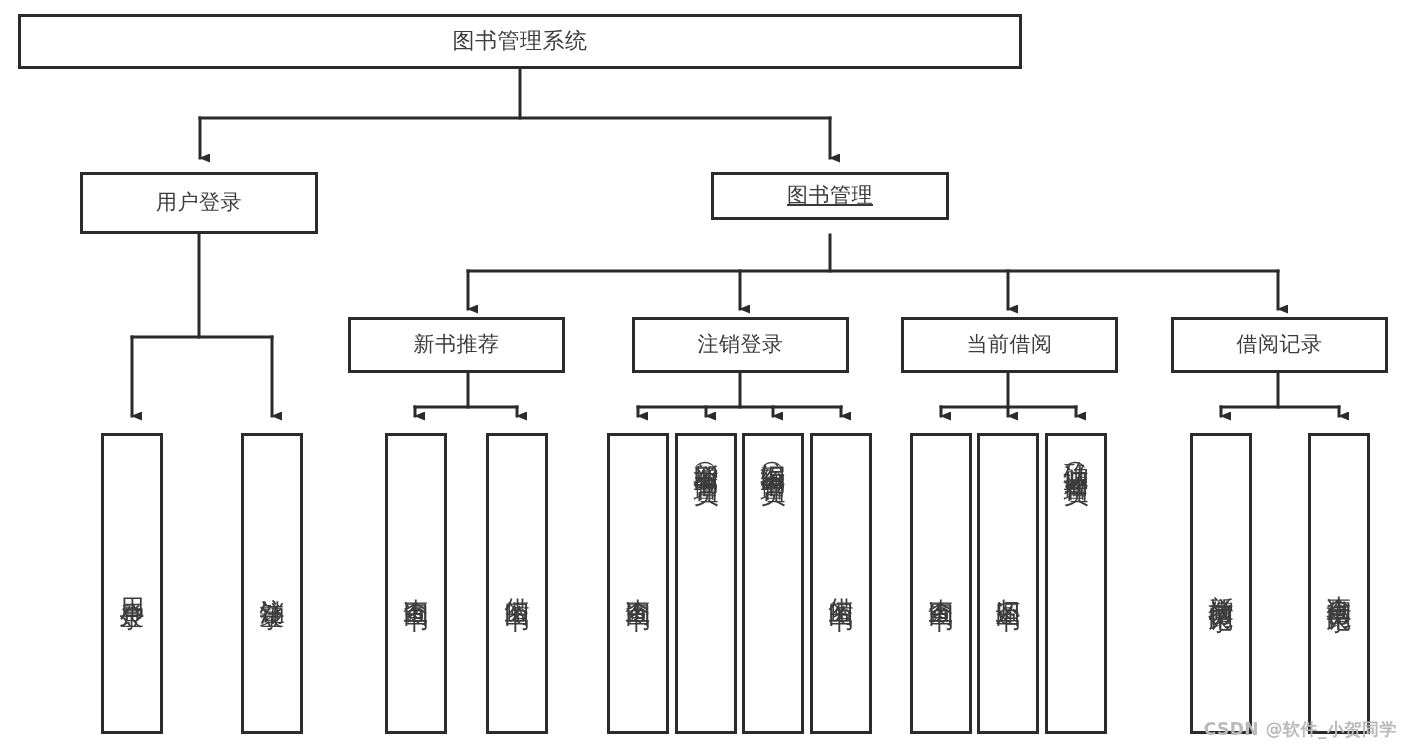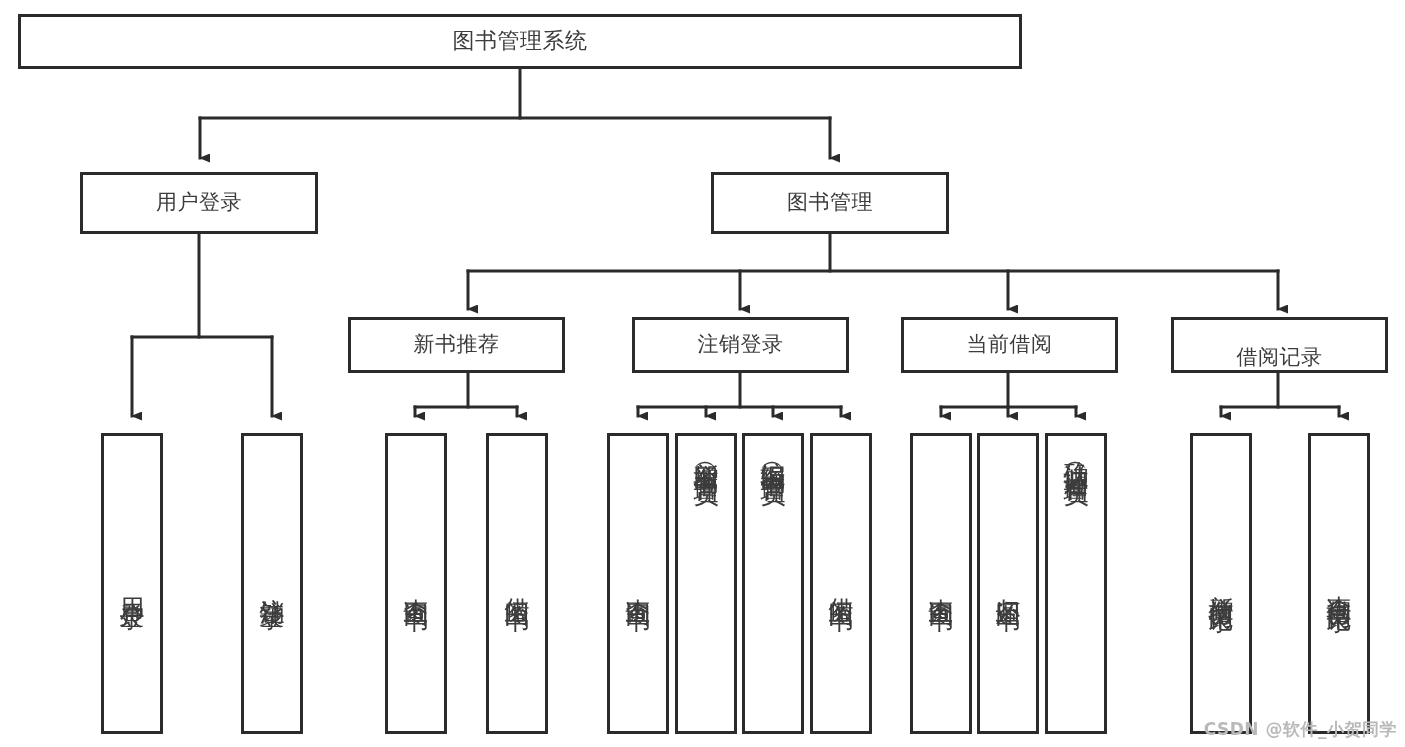--- a/index.html
+++ b/index.html
@@ -138,34 +138,34 @@
     </g>
   </svg>
 
   <div class="node horiz root" style="left:18px; top:14px; width:1004px; height:55px;">
     <span class="label">图书管理系统</span>
   </div>
 
   <div class="node horiz" style="left:80px; top:172px; width:238px; height:62px;">
     <span class="label">用户登录</span>
   </div>
-  <div class="node horiz" style="left:711px; top:172px; width:238px; height:62px;">
+  <div class="node horiz" style="left:711px; top:172px; width:238px; height:48px;text-decoration:underline;">
     <span class="label">图书管理</span>
   </div>
 
   <div class="node horiz" style="left:348px; top:317px; width:217px; height:56px;">
     <span class="label">新书推荐</span>
   </div>
   <div class="node horiz" style="left:632px; top:317px; width:217px; height:56px;">
     <span class="label">注销登录</span>
   </div>
   <div class="node horiz" style="left:901px; top:317px; width:217px; height:56px;">
     <span class="label">当前借阅</span>
   </div>
-  <div class="node horiz" style="left:1171px; top:317px; width:217px; height:56px;align-items:flex-end;">
+  <div class="node horiz" style="left:1171px; top:317px; width:217px; height:56px;">
     <span class="label">借阅记录</span>
   </div>
 
   <div class="node vert centered" style="left:101px; top:433px; width:62px; height:301px;">
     <span class="label">用户登录</span>
   </div>
   <div class="node vert centered" style="left:241px; top:433px; width:62px; height:301px;">
     <span class="label">注销登录</span>
   </div>
 

